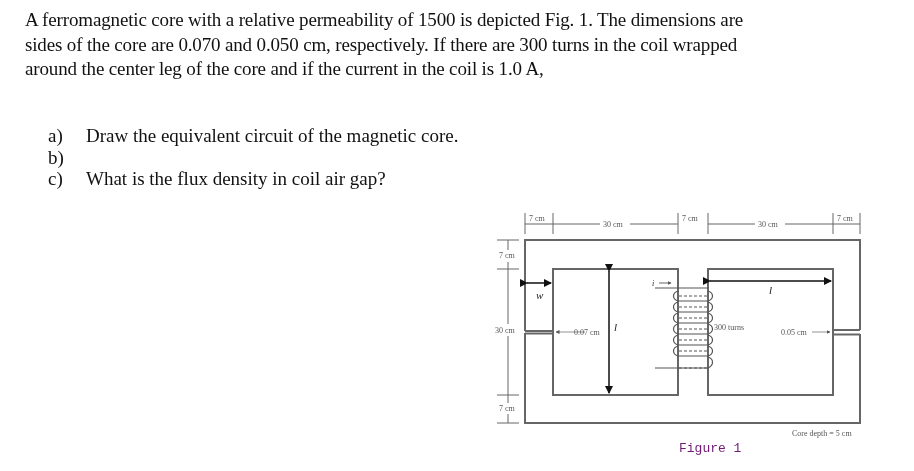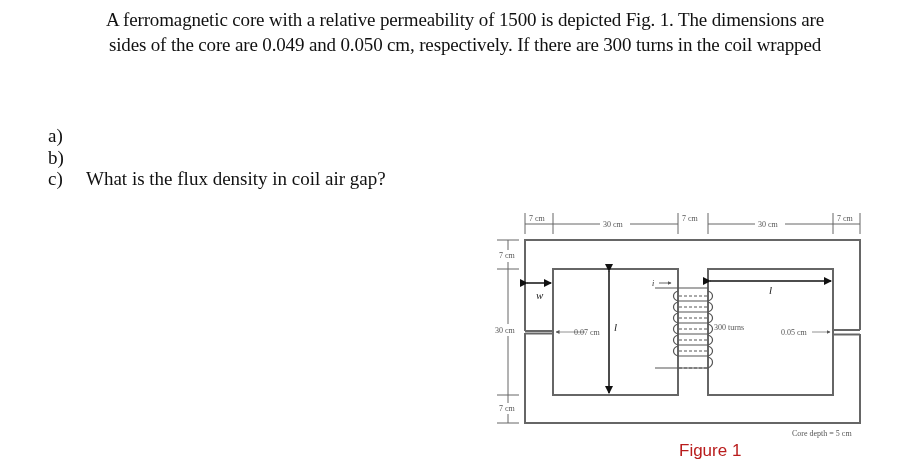--- a/index.html
+++ b/index.html
@@ -3,48 +3,50 @@
 <meta charset="utf-8">
 <style>
   html, body { margin: 0; padding: 0; background: #ffffff; }
   body { width: 914px; height: 471px; position: relative; overflow: hidden; }
   .problem {
     position: absolute; left: 25px; top: 8px; width: 880px;
     font-family: "Liberation Serif", "DejaVu Serif", serif;
     font-size: 19px; line-height: 24.5px; color: #111;
     letter-spacing: -0.15px;
   }
-  .problem p { margin: 0; text-align: center; }
+  .problem p { margin: 0; }
   .questions {
     position: absolute; left: 48px; top: 125px; width: 800px;
     font-family: "Liberation Serif", "DejaVu Serif", serif;
     font-size: 19px; line-height: 21.5px; color: #111;
     list-style: none; margin: 0; padding: 0;
   }
   .questions li { display: flex; }
   .questions .qlbl { width: 38px; flex: none; }
   .figure-svg { position: absolute; left: 0; top: 0; }
   .dim-text { font-family: "Liberation Serif", serif; font-size: 8px; fill: #555; }
   .var-text { font-family: "Liberation Serif", serif; font-style: italic; font-size: 11px; fill: #222; }
   .caption {
     position: absolute; left: 679px; top: 441px;
-    font-family: Liberation Sans, sans-serif; font-size: 17px; color: #b91c1c;
+    font-family: Liberation Mono, monospace; font-size: 13px; color: #701a75;
   }
 </style>
 </head>
 <body>
 
 <div class="problem">
   <p>A ferromagnetic core with a relative permeability of 1500 is depicted Fig. 1. The dimensions are</p>
-  <p>sides of the core are 0.049 and 0.050 cm, respectively. If there are 300 turns in the coil wrapped</p>
+  <p>sides of the core are 0.070 and 0.050 cm, respectively. If there are 300 turns in the coil wrapped</p>
+  <p>around the center leg of the core and if the current in the coil is 1.0 A,</p>
 </div>
 
 <ul class="questions">
   <li>
     <span class="qlbl">a)</span>
+    <span>Draw the equivalent circuit of the magnetic core.</span>
   </li>
   <li>
     <span class="qlbl">b)</span>
   </li>
   <li>
     <span class="qlbl">c)</span>
     <span>What is the flux density in coil air gap?</span>
   </li>
 </ul>
 

